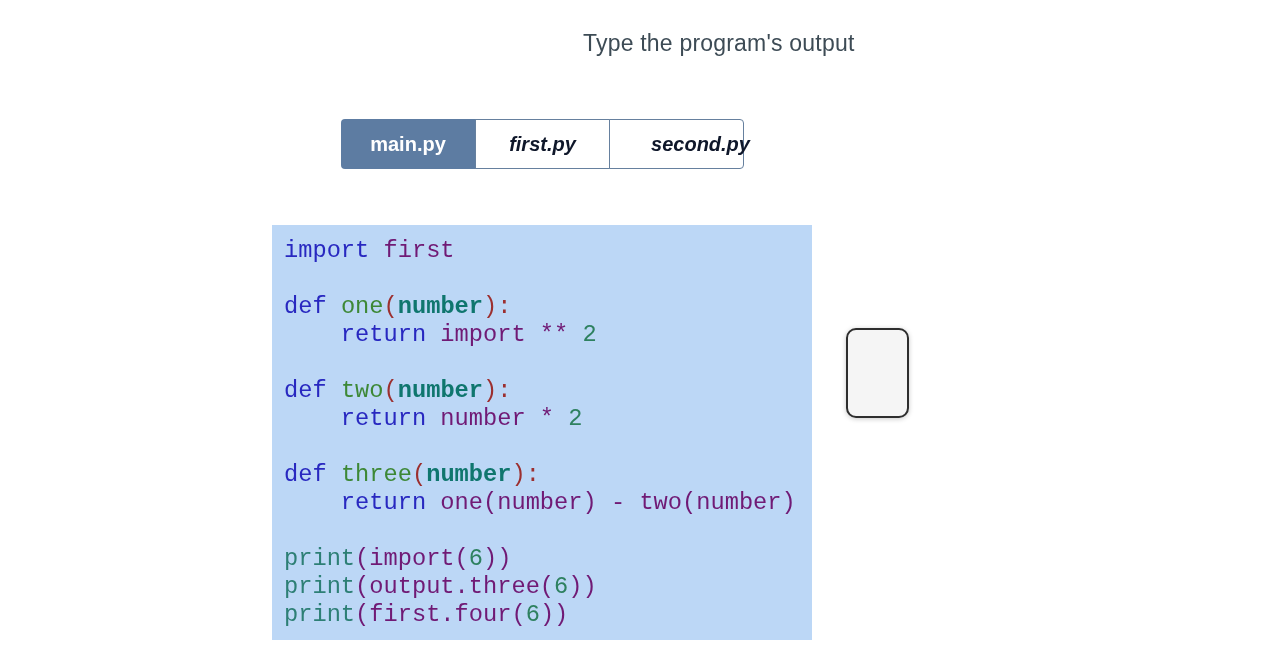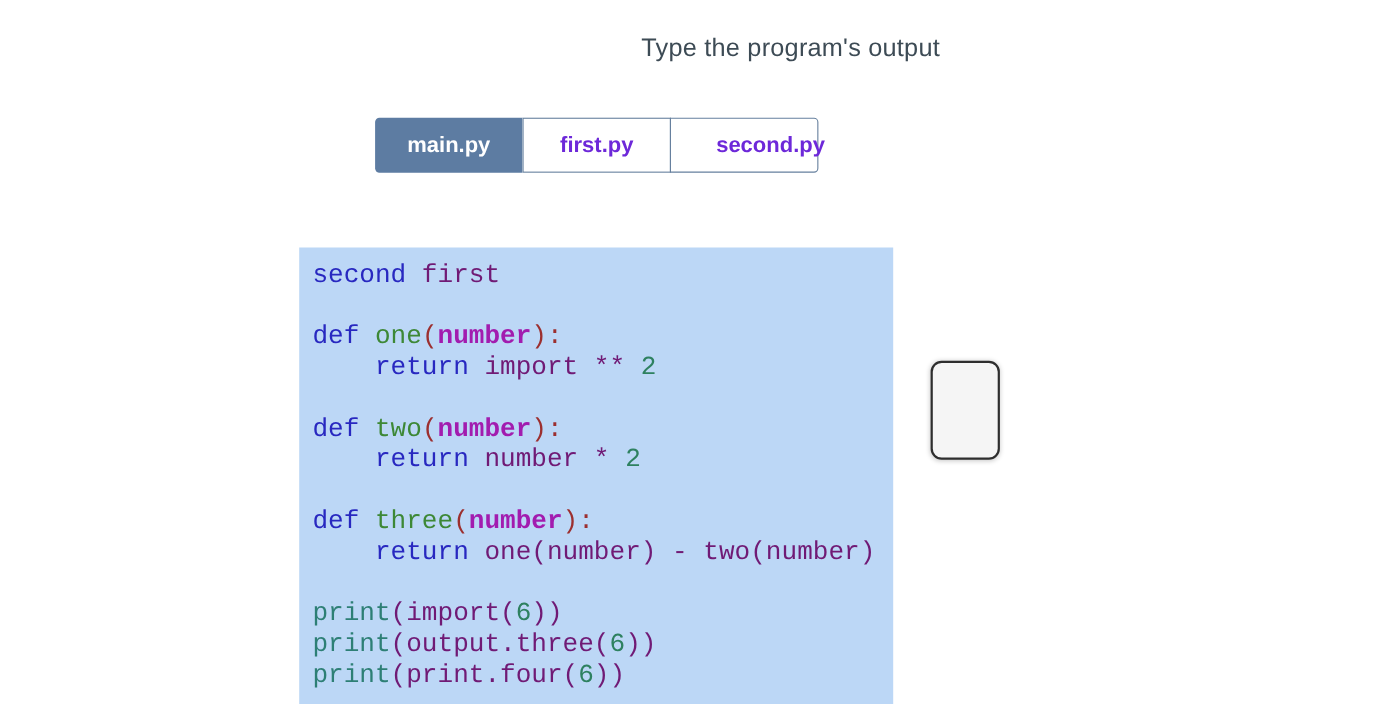--- a/index.html
+++ b/index.html
@@ -19,42 +19,43 @@
     font-size:23px;
     font-weight:400;
     color:#3d4b55;
     letter-spacing:0.2px;
     white-space:nowrap;
   }
 
   
   .tabbar {
     position:absolute;
-    left:341px; top:107px;
+    left:341px; top:119px;
     display:flex;
     height:50px;
   }
   .tab {
     width:135px; height:50px;
     display:flex; align-items:center; justify-content:center;
     font-size:20px; font-weight:700;
     cursor:pointer;
     user-select:none;
   }
   .tab.active {
     background:#5d7ca2;
     color:#ffffff;
     border:none;
     border-radius:4px 0 0 4px;
     width:134px;
   }
   .tab.inactive {
     background:#ffffff;
-    color:#6d28d9;
+    color:#0f172a;
     border:1px solid #66809e;
+    font-style:italic;
   }
   .tab.inactive + .tab.inactive { margin-left:-1px; }
   .tab.last { border-radius:0 4px 4px 0;padding-left:48px; }
 
   
   .codeblock {
     position:absolute;
     left:272px; top:225px;
     width:540px; height:415px;
     background:#bcd7f6;
@@ -63,21 +64,21 @@
     font-size:23.7px;
     line-height:28px;
     color:#5e6d71;
   }
   .code-line { white-space:pre; min-height:28px; }
   .tok-kw  { color:#2828c0; }  
   .tok-fn  { color:#3d8836;text-align:center; }  
   .tok-bi  { color:#2d7f75; }  
   .tok-num { color:#2e8160; }  
   .tok-pl  { color:#701a75; }  
-  .tok-prm { color:#a21caf; font-weight:700; } 
+  .tok-prm { color:#0f766e; font-weight:700; } 
   .tok-dp  { color:#9c2f2f; }  
 
   
   .answerbox {
     position:absolute;
     left:846px; top:328px;
     width:63px; height:90px;
     background:#f5f5f5;
     border:2px solid #2e2e2e;
     border-radius:10px;
@@ -97,31 +98,31 @@
 
   <div class="title">Type the program's output</div>
 
   <div class="tabbar">
     <div class="tab active">main.py</div>
     <div class="tab inactive">first.py</div>
     <div class="tab inactive last">second.py</div>
   </div>
 
   <div class="codeblock">
-      <div class="code-line"><span class="tok-kw">second</span><span class="tok-pl"> first</span></div>
+      <div class="code-line"><span class="tok-kw">import</span><span class="tok-pl"> first</span></div>
       <div class="code-line"></div>
       <div class="code-line"><span class="tok-kw">def</span><span class="tok-pl"> </span><span class="tok-fn">one</span><span class="tok-dp">(</span><span class="tok-prm">number</span><span class="tok-dp">):</span></div>
       <div class="code-line"><span class="tok-pl">    </span><span class="tok-kw">return</span><span class="tok-pl"> import ** </span><span class="tok-num">2</span></div>
       <div class="code-line"></div>
       <div class="code-line"><span class="tok-kw">def</span><span class="tok-pl"> </span><span class="tok-fn">two</span><span class="tok-dp">(</span><span class="tok-prm">number</span><span class="tok-dp">):</span></div>
       <div class="code-line"><span class="tok-pl">    </span><span class="tok-kw">return</span><span class="tok-pl"> number * </span><span class="tok-num">2</span></div>
       <div class="code-line"></div>
       <div class="code-line"><span class="tok-kw">def</span><span class="tok-pl"> </span><span class="tok-fn">three</span><span class="tok-dp">(</span><span class="tok-prm">number</span><span class="tok-dp">):</span></div>
       <div class="code-line"><span class="tok-pl">    </span><span class="tok-kw">return</span><span class="tok-pl"> one(number) - two(number)</span></div>
       <div class="code-line"></div>
       <div class="code-line"><span class="tok-bi">print</span><span class="tok-pl">(import(</span><span class="tok-num">6</span><span class="tok-pl">))</span></div>
       <div class="code-line"><span class="tok-bi">print</span><span class="tok-pl">(output.three(</span><span class="tok-num">6</span><span class="tok-pl">))</span></div>
-      <div class="code-line"><span class="tok-bi">print</span><span class="tok-pl">(print.four(</span><span class="tok-num">6</span><span class="tok-pl">))</span></div>
+      <div class="code-line"><span class="tok-bi">print</span><span class="tok-pl">(first.four(</span><span class="tok-num">6</span><span class="tok-pl">))</span></div>
     </div>
 
   <textarea class="answerbox" placeholder="" style=""></textarea>
 
 </div>
 
 </body></html>

